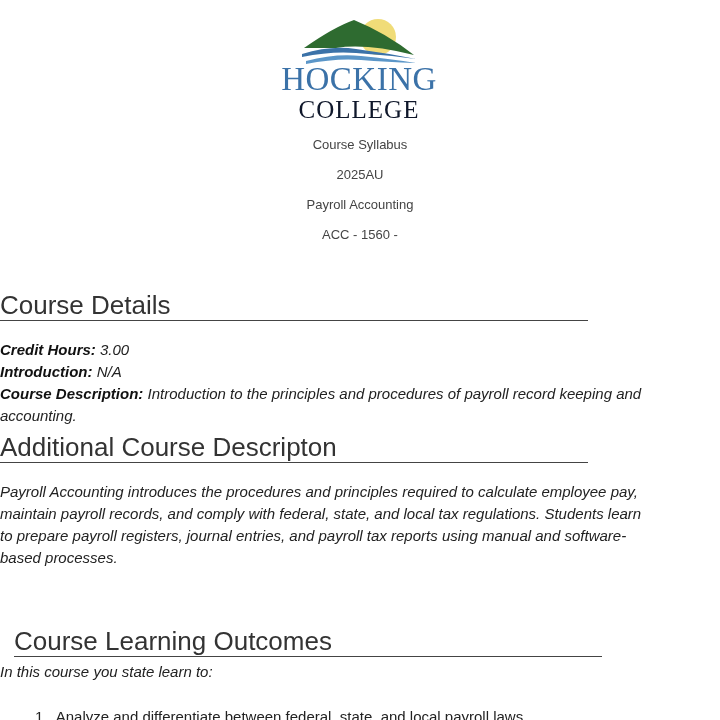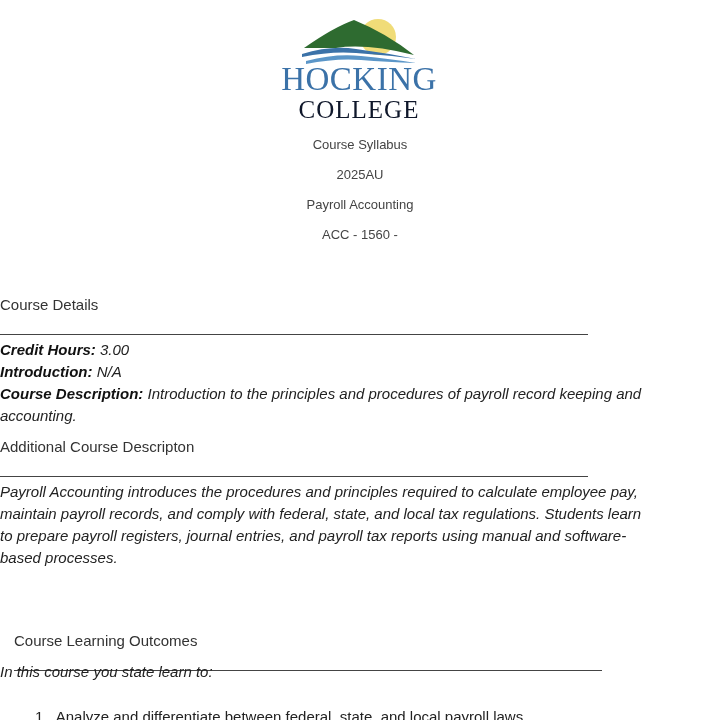--- a/index.html
+++ b/index.html
@@ -20,22 +20,22 @@
       position: absolute; left: 0; top: 82px; width: 166px; text-align: center;
       font-family: "Liberation Serif", serif; font-size: 25px; color: #0f172a;
       letter-spacing: 1px; line-height: 1;
     }
     .title-line {
       position: absolute; left: 0; width: 720px; text-align: center;
       font-size: 13px; color: #444444; line-height: 22px;
     }
     .section-heading {
       position: absolute; left: 0; width: 588px;
-      font-size: 15px; color: #333333; line-height: 26px;
-      border-bottom: 1px solid #444444; padding-bottom: 16px;
+      font-size: 26px; color: #333333; line-height: 26px;
+      border-bottom: 1px solid #444444; padding-bottom: 2px;
     }
     .text {
       position: absolute; left: 0; width: 652px;
       font-size: 15px; line-height: 22px; color: #222222; font-style: italic;
     }
     .text b { font-weight: bold; color: #111111; }
     .list-item {
       position: absolute; left: 35px; font-size: 15px; line-height: 22px; color: #222222;
     }
   </style>

